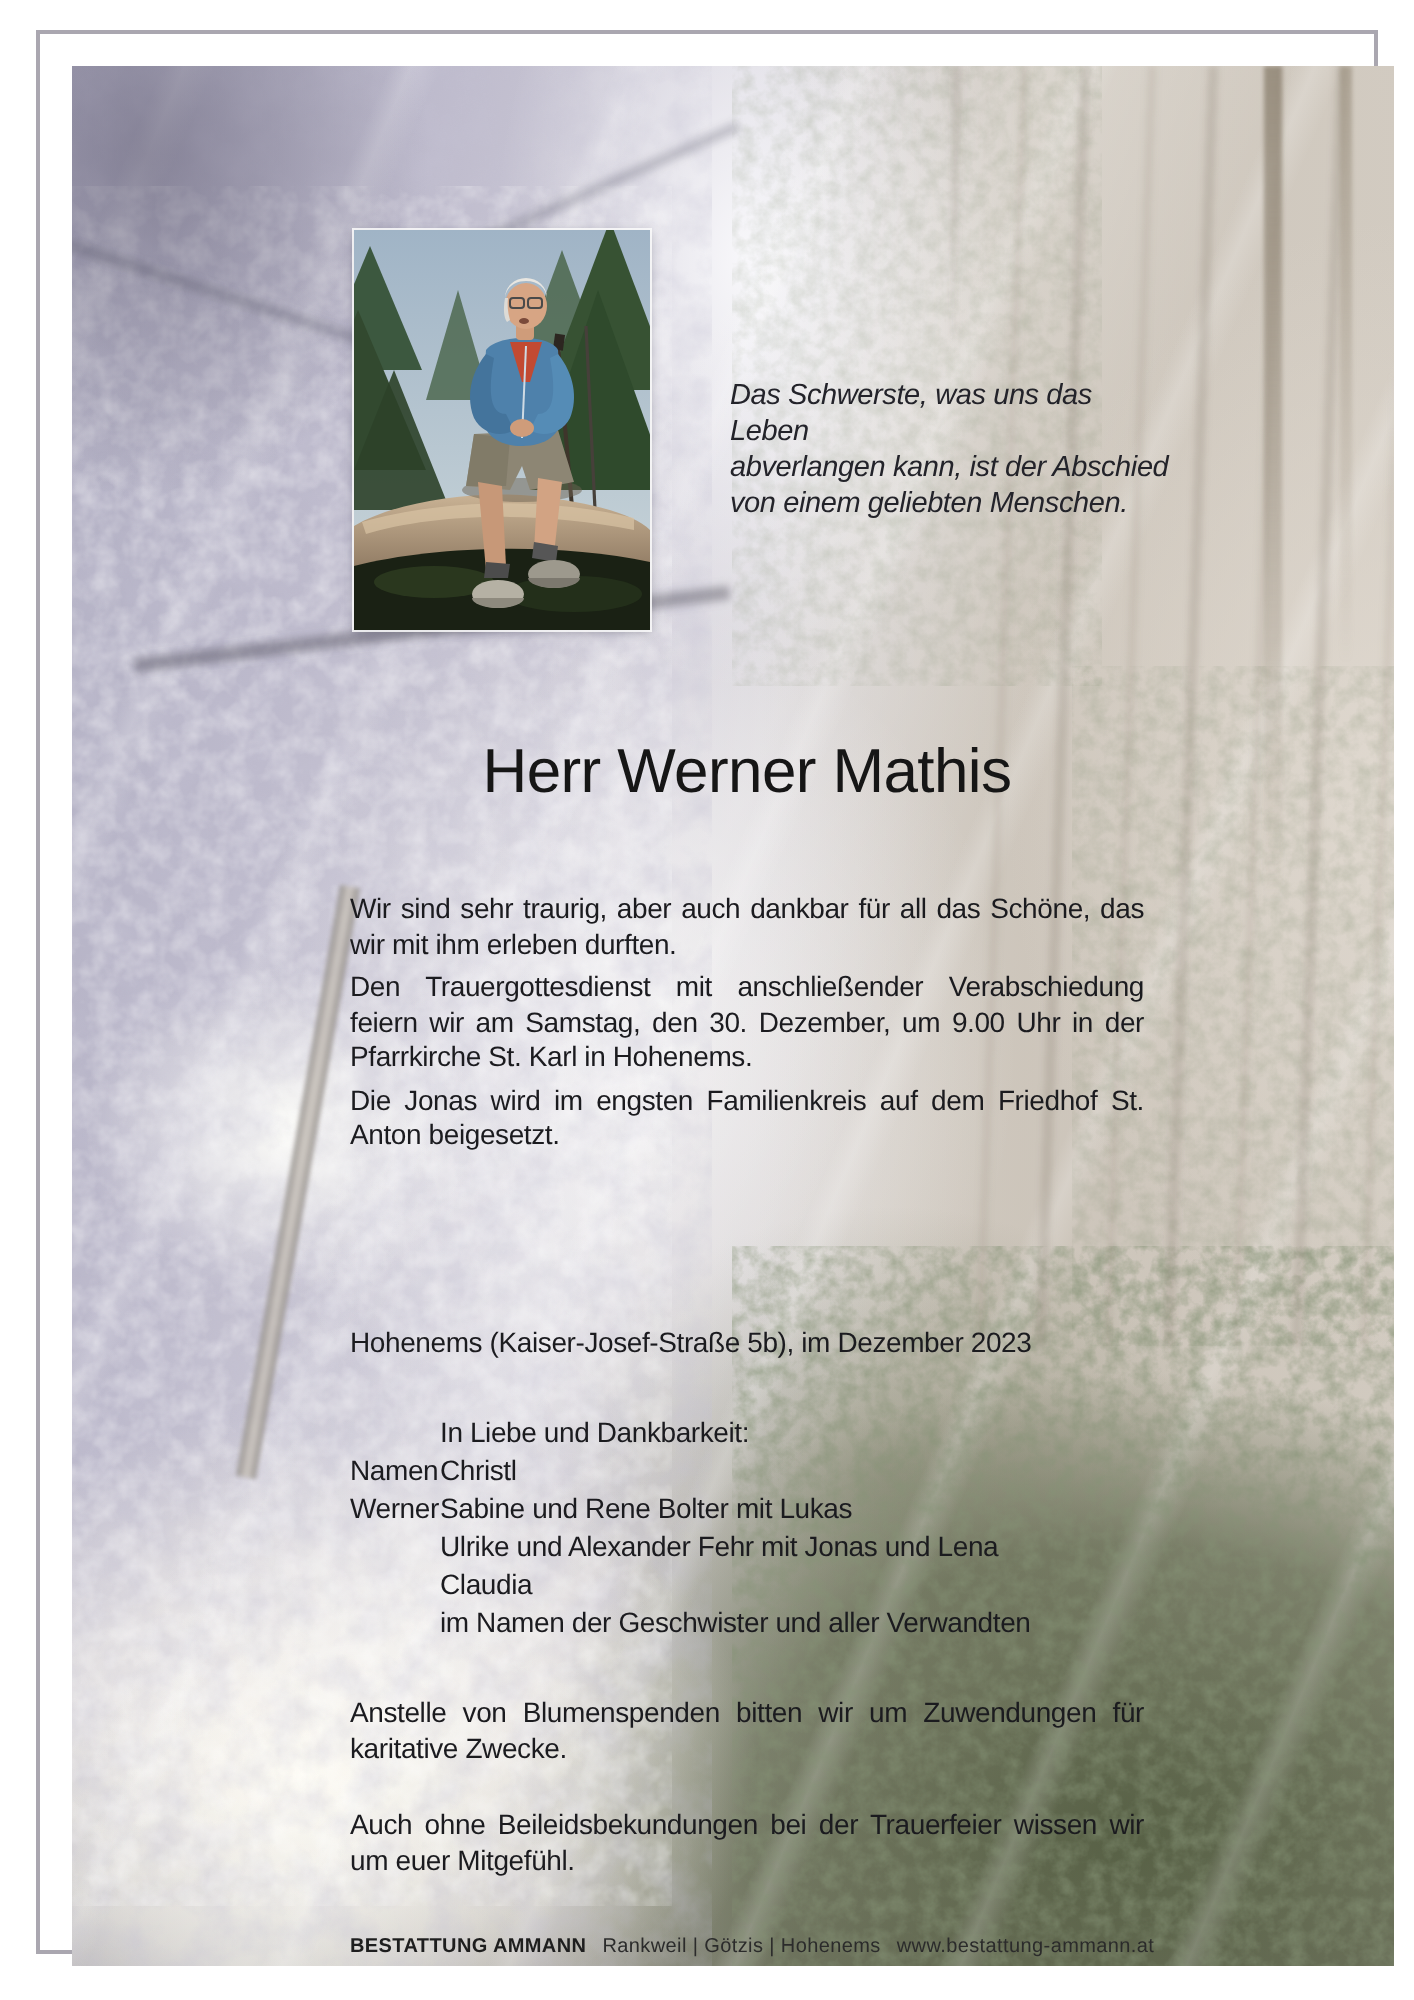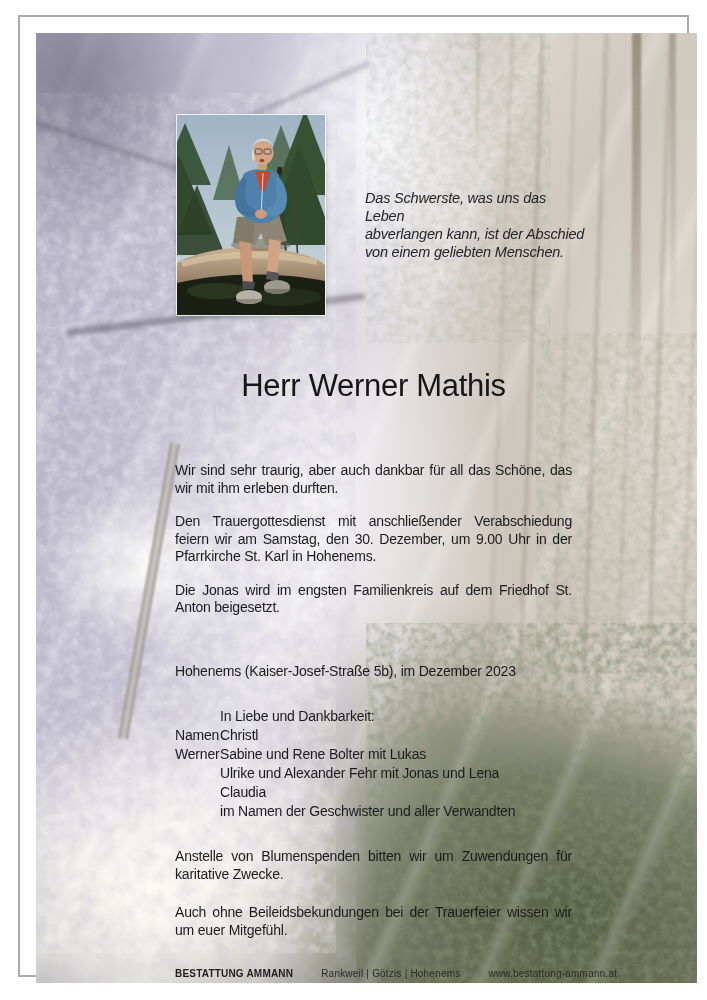--- a/index.html
+++ b/index.html
@@ -65,31 +65,31 @@
   }
   .name{
     left:139px;top:336px;width:397px;margin:0;text-align:center;
     font-size:31px;line-height:34px;font-weight:400;color:#161616;letter-spacing:-0.3px;
   }
   .dates{
     left:139px;top:374px;width:397px;text-align:center;
     font-size:13.5px;color:#1d1d1d;letter-spacing:-0.1px;
   }
   .bodytext{left:139px;top:413px;width:397px;font-size:14px;line-height:17.5px;letter-spacing:-0.2px;}
-  .bodytext p{margin:16px 0 4px 0;text-align:justify;}
+  .bodytext p{margin:0 0 4px 0;text-align:justify;}
   .address{left:139px;top:630px;width:397px;font-size:14px;letter-spacing:-0.2px;}
   .family{left:139px;top:674px;width:420px;font-size:14px;line-height:19px;letter-spacing:-0.2px;}
   .frow{display:flex;}
   .flabel{flex:0 0 45px;}
   .fvalue{flex:1;}
   .closing{left:139px;top:803px;width:397px;font-size:14px;line-height:17.5px;letter-spacing:-0.2px;margin-top:12px;}
   .closing p{margin:0;text-align:justify;}
   .closing p + p{margin-top:21px;}
   .footerline{
-    left:139px;top:935px;width:500px;display:flex;align-items:baseline;gap:28px;
+    left:139px;top:935px;width:500px;display:flex;align-items:baseline;gap:8px;
     font-size:10px;color:#2b2b2b;letter-spacing:0.2px;white-space:nowrap;
   }
   .brand{font-weight:700;color:#1e1e1e;}
 </style>
 </head>
 <body>
 
 <div class="sheet">
   <div class="frame">
     <div class="scene">

